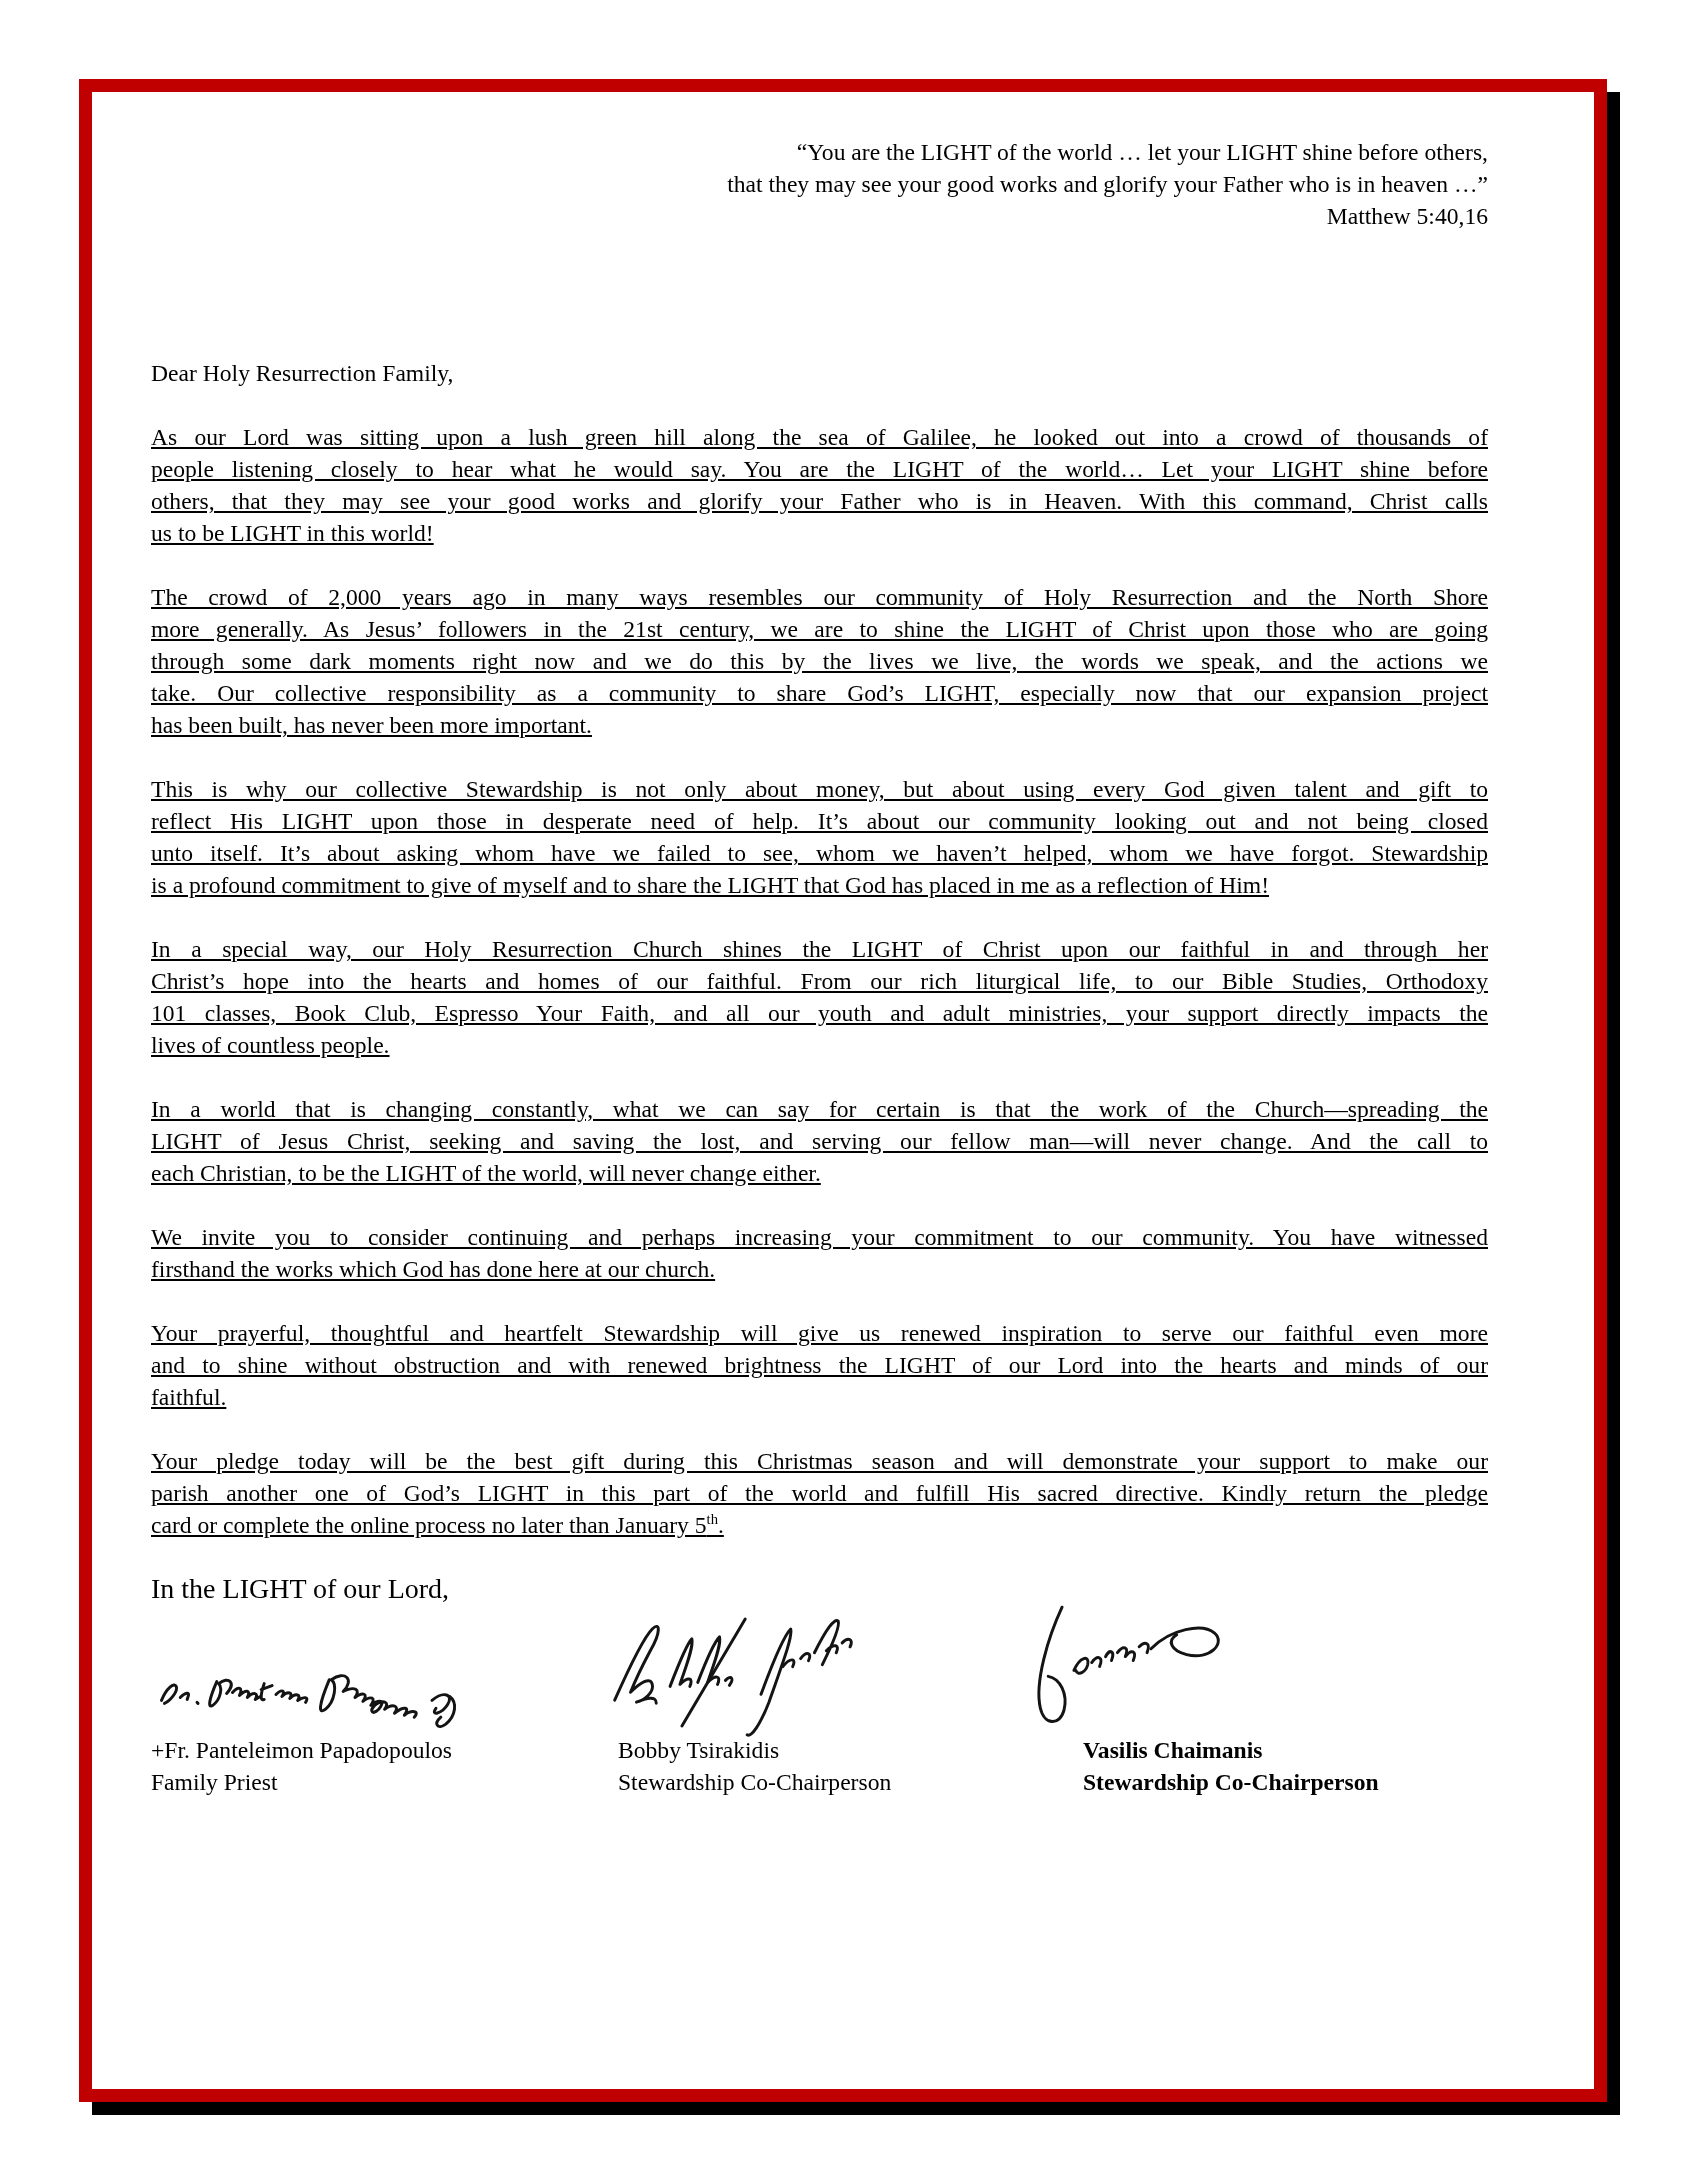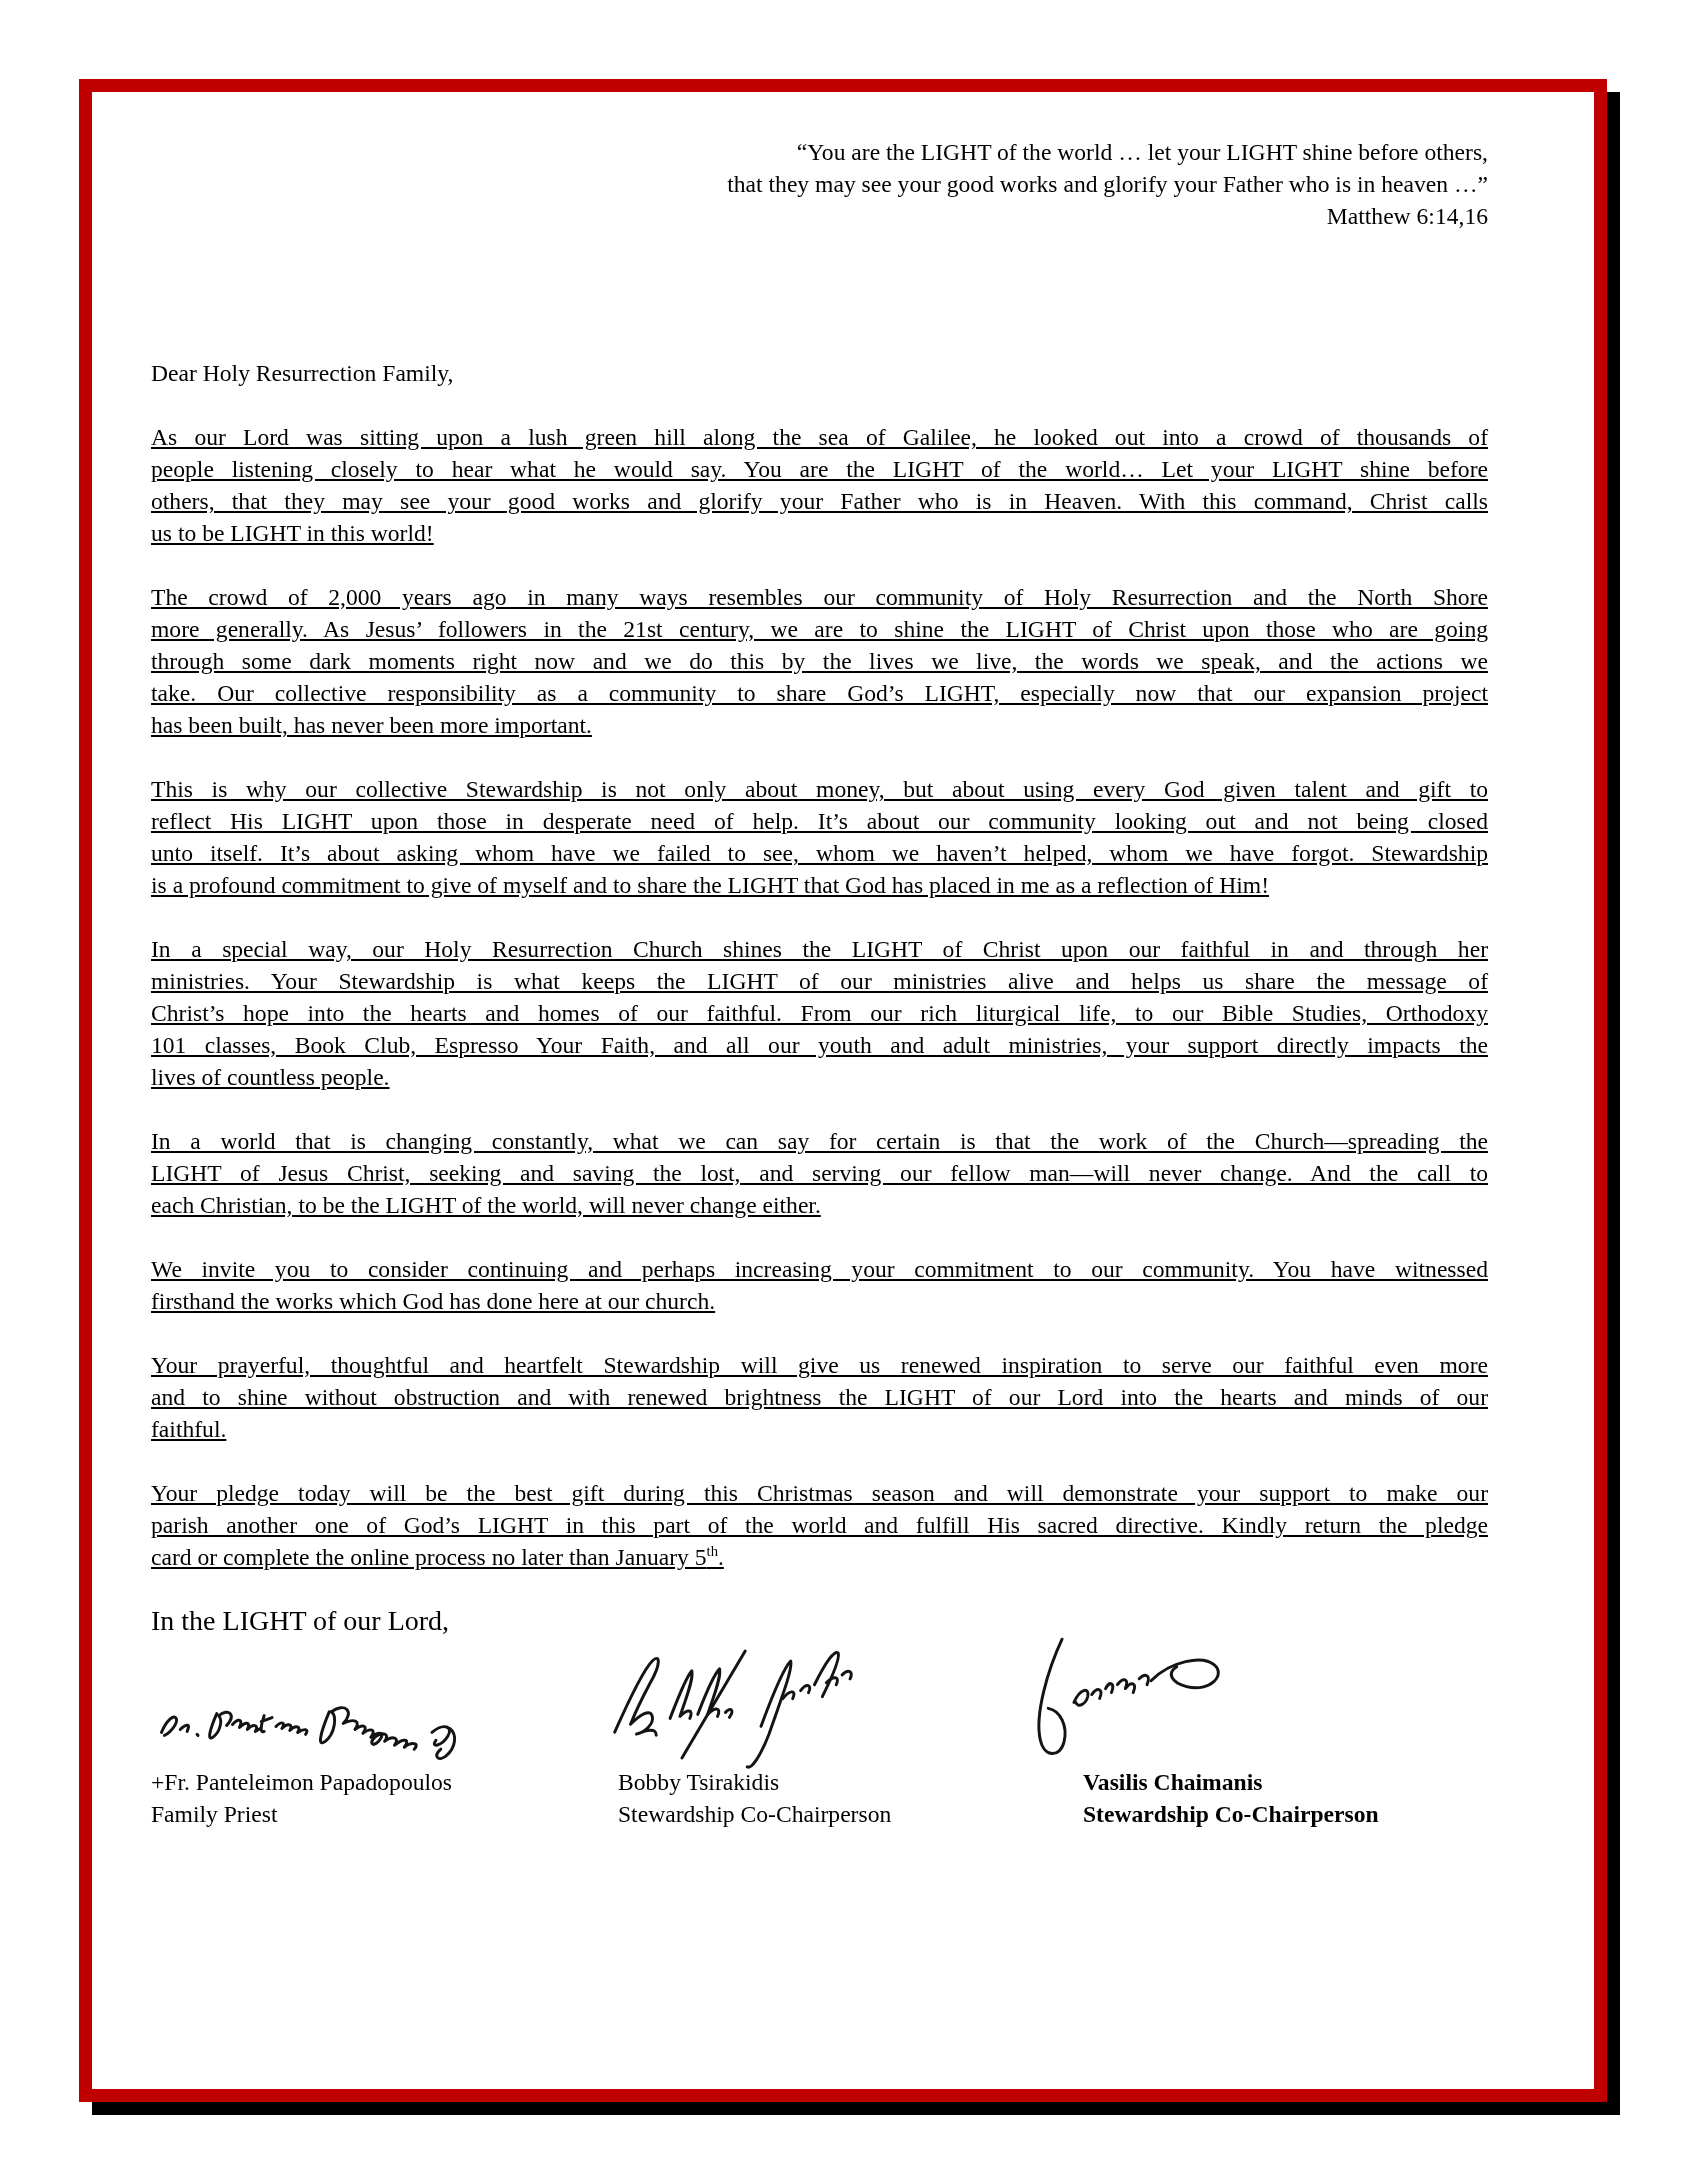--- a/index.html
+++ b/index.html
@@ -41,21 +41,21 @@
   .col-3{left:932px;font-weight:bold;}
 </style>
 </head>
 <body>
 
 <div class="frame">
 
   <div class="quote">
     <div class="qline">“You are the LIGHT of the world … let your LIGHT shine before others,</div>
     <div class="qline">that they may see your good works and glorify your Father who is in heaven …”</div>
-    <div class="qline">Matthew 6:14,16</div>
+    <div class="qline">Matthew 5:40,16</div>
   </div>
 
   <p class="greeting">Dear Holy Resurrection Family,</p>
 
   <div class="para">
     <div class="pline">As our Lord was sitting upon a lush green hill along the sea of Galilee, he looked out into a crowd of thousands of</div>
     <div class="pline">people listening closely to hear what he would say. You are the LIGHT of the world… Let your LIGHT shine before</div>
     <div class="pline">others, that they may see your good works and glorify your Father who is in Heaven. With this command, Christ calls</div>
     <div class="pline last">us to be LIGHT in this world!</div>
   </div>
@@ -70,21 +70,20 @@
 
   <div class="para">
     <div class="pline">This is why our collective Stewardship is not only about money, but about using every God given talent and gift to</div>
     <div class="pline">reflect His LIGHT upon those in desperate need of help. It’s about our community looking out and not being closed</div>
     <div class="pline">unto itself. It’s about asking whom have we failed to see, whom we haven’t helped, whom we have forgot. Stewardship</div>
     <div class="pline last">is a profound commitment to give of myself and to share the LIGHT that God has placed in me as a reflection of Him!</div>
   </div>
 
   <div class="para">
     <div class="pline">In a special way, our Holy Resurrection Church shines the LIGHT of Christ upon our faithful in and through her</div>
-    <div class="pline">ministries. Your Stewardship is what keeps the LIGHT of our ministries alive and helps us share the message of</div>
     <div class="pline">Christ’s hope into the hearts and homes of our faithful. From our rich liturgical life, to our Bible Studies, Orthodoxy</div>
     <div class="pline">101 classes, Book Club, Espresso Your Faith, and all our youth and adult ministries, your support directly impacts the</div>
     <div class="pline last">lives of countless people.</div>
   </div>
 
   <div class="para">
     <div class="pline">In a world that is changing constantly, what we can say for certain is that the work of the Church—spreading the</div>
     <div class="pline">LIGHT of Jesus Christ, seeking and saving the lost, and serving our fellow man—will never change.  And the call to</div>
     <div class="pline last">each Christian, to be the LIGHT of the world, will never change either.</div>
   </div>

